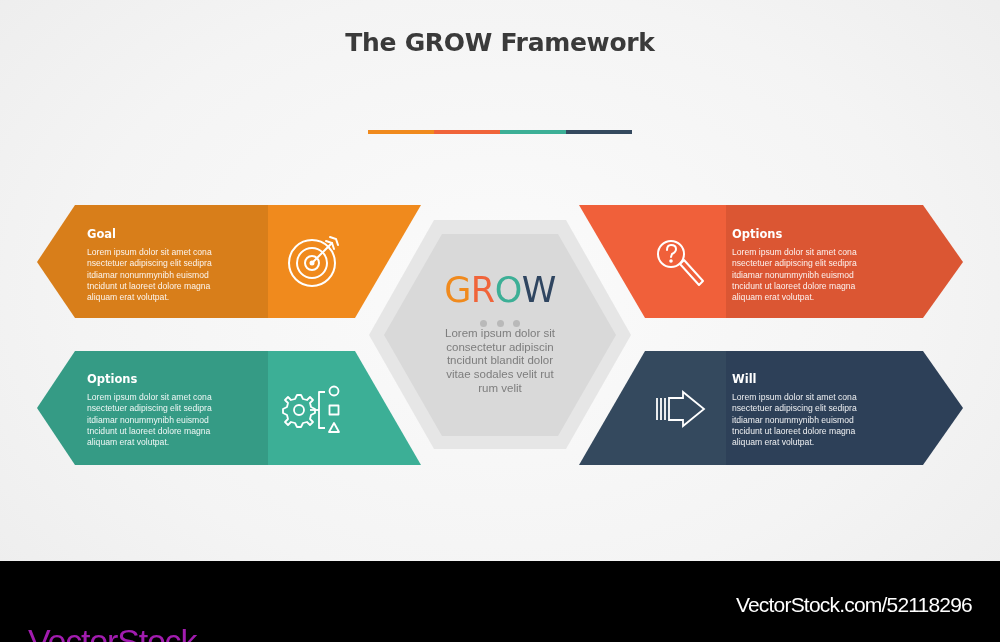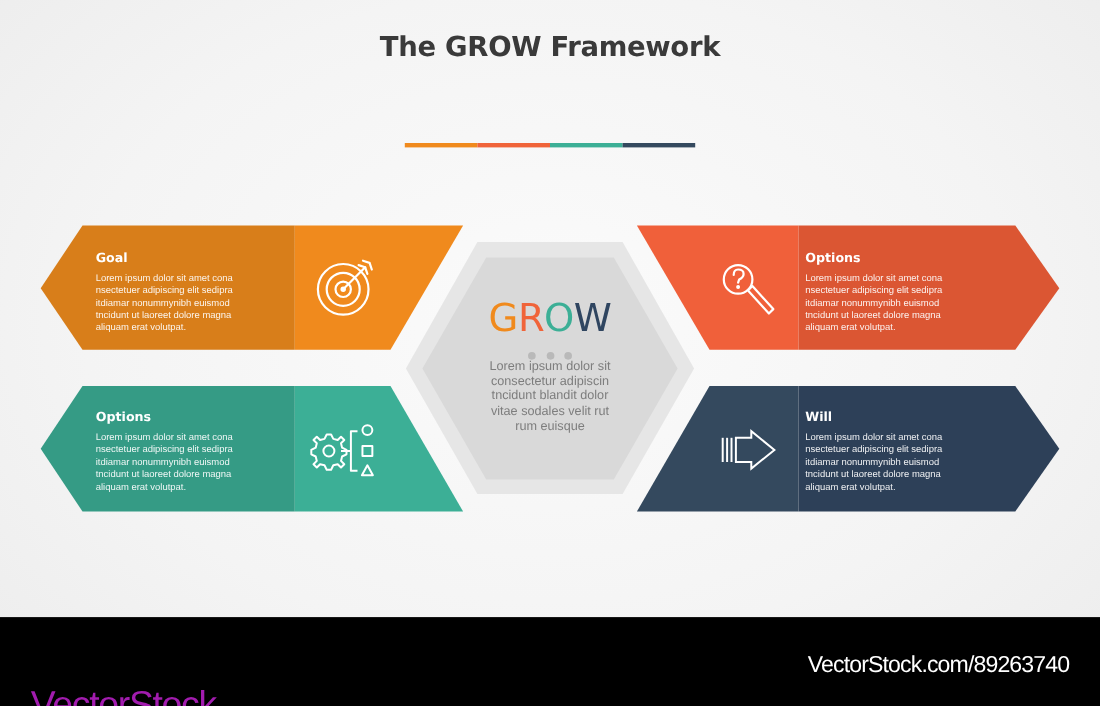--- a/index.html
+++ b/index.html
@@ -148,18 +148,18 @@
 <div class="abs dots">
   <span></span>
   <span></span>
   <span></span>
 </div>
 <div class="abs center-body">
   <div>Lorem ipsum dolor sit</div>
   <div>consectetur adipiscin</div>
   <div>tncidunt blandit dolor</div>
   <div>vitae sodales velit rut</div>
-  <div>rum euisque</div>
+  <div>rum velit</div>
 </div>
 
 <div class="abs footer"></div>
 <div class="abs brand">VectorStock</div>
-<div class="abs brand-url">VectorStock.com/89263740</div>
+<div class="abs brand-url">VectorStock.com/52118296</div>
 
 </body></html>

